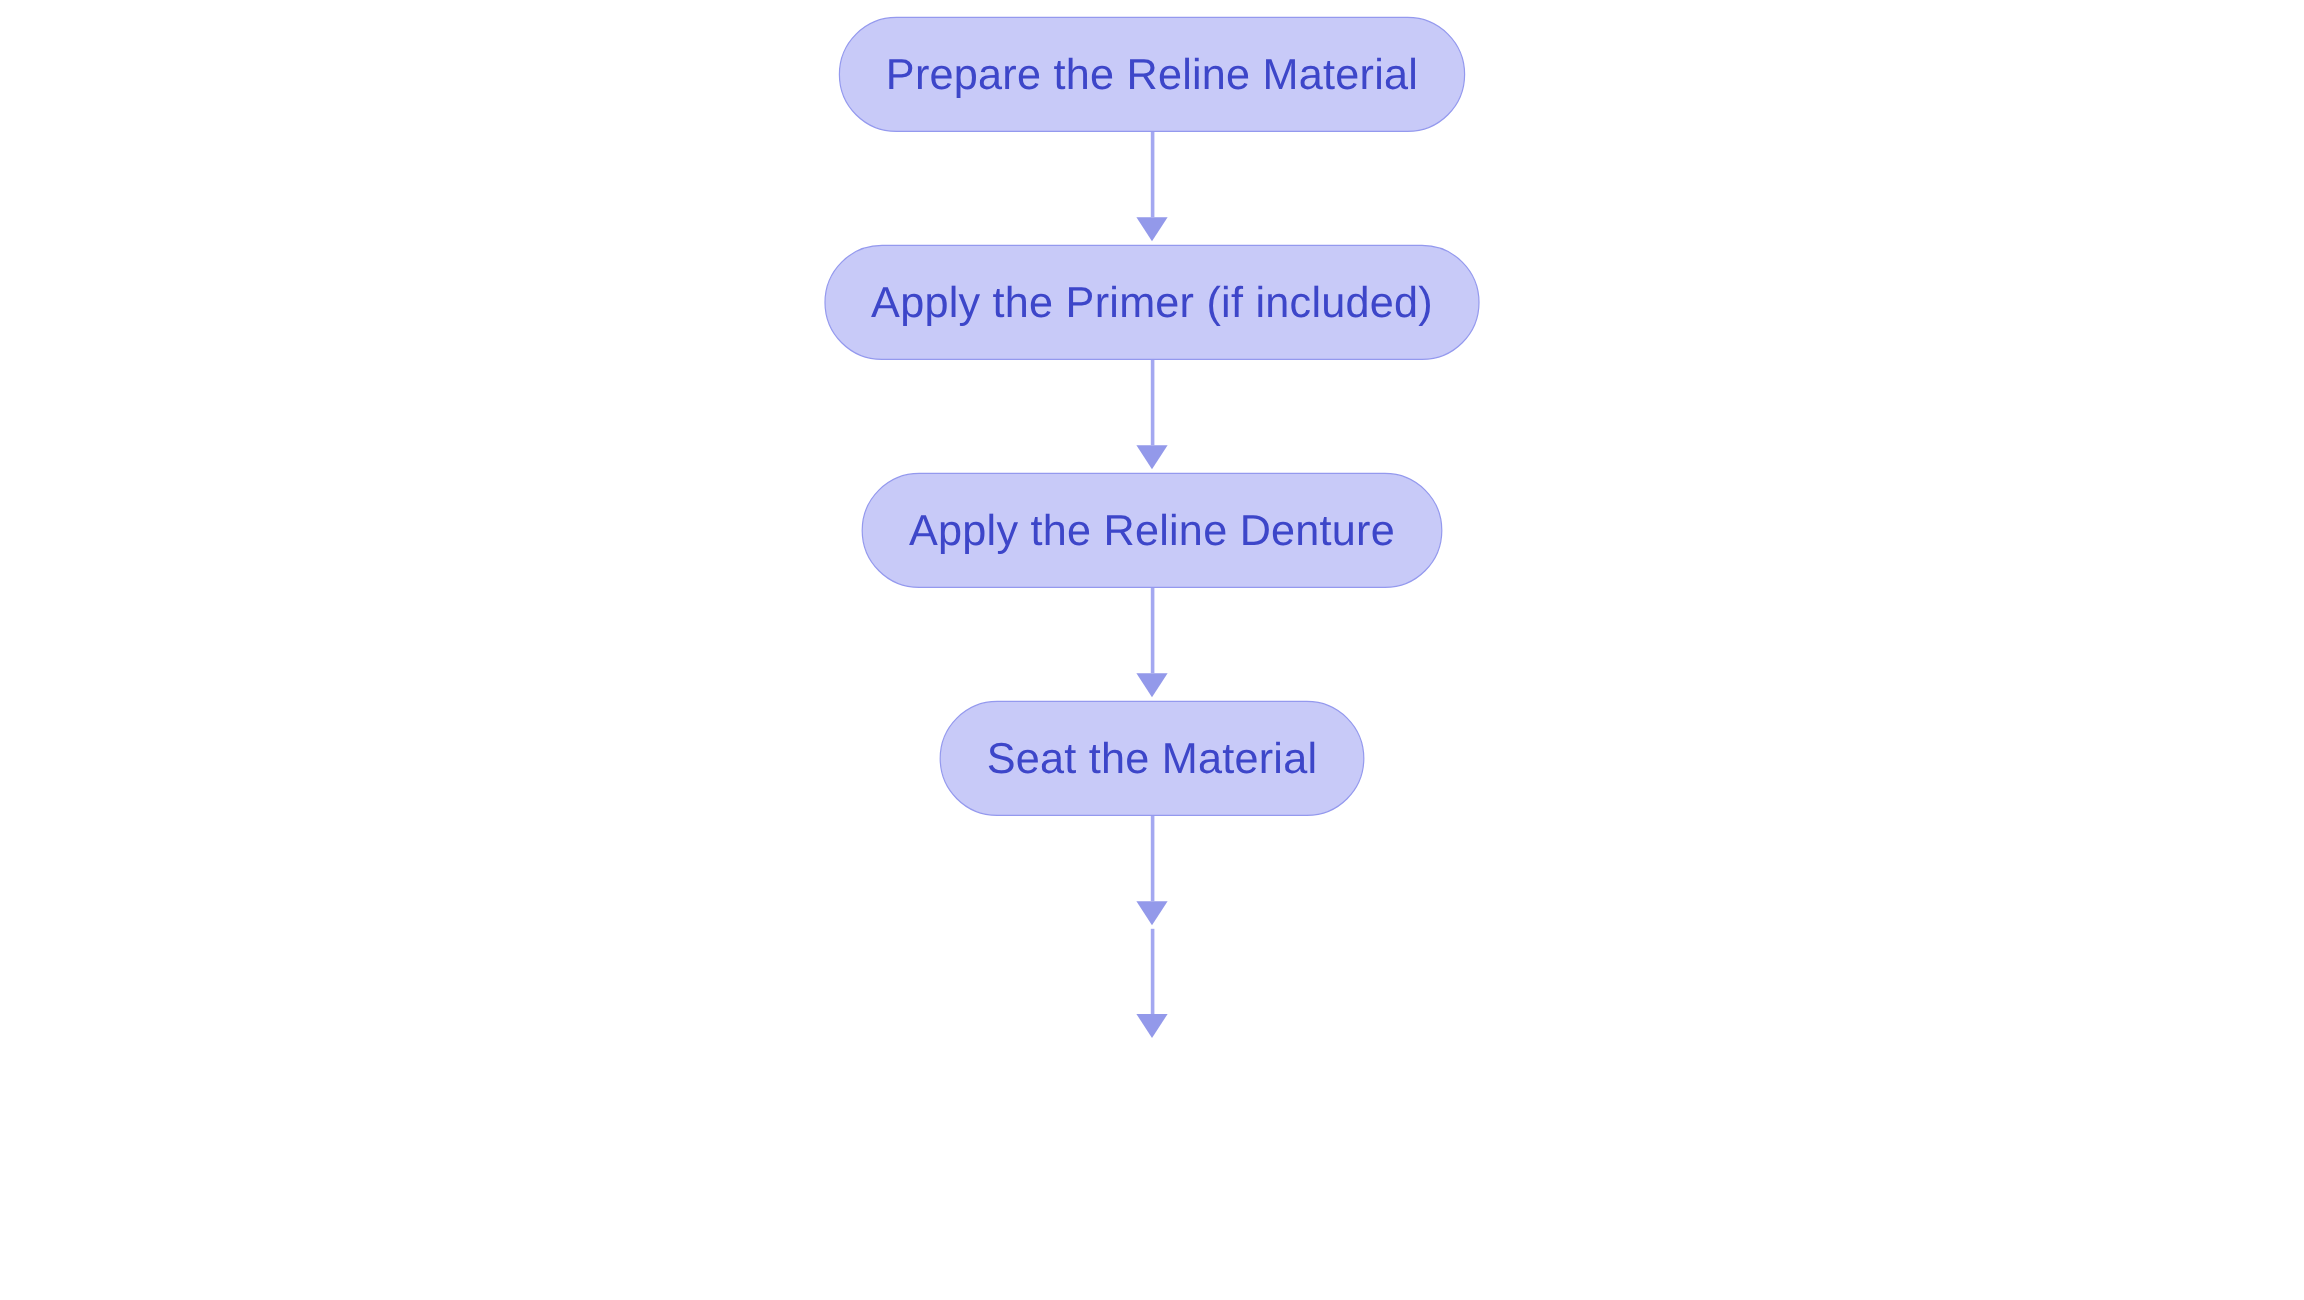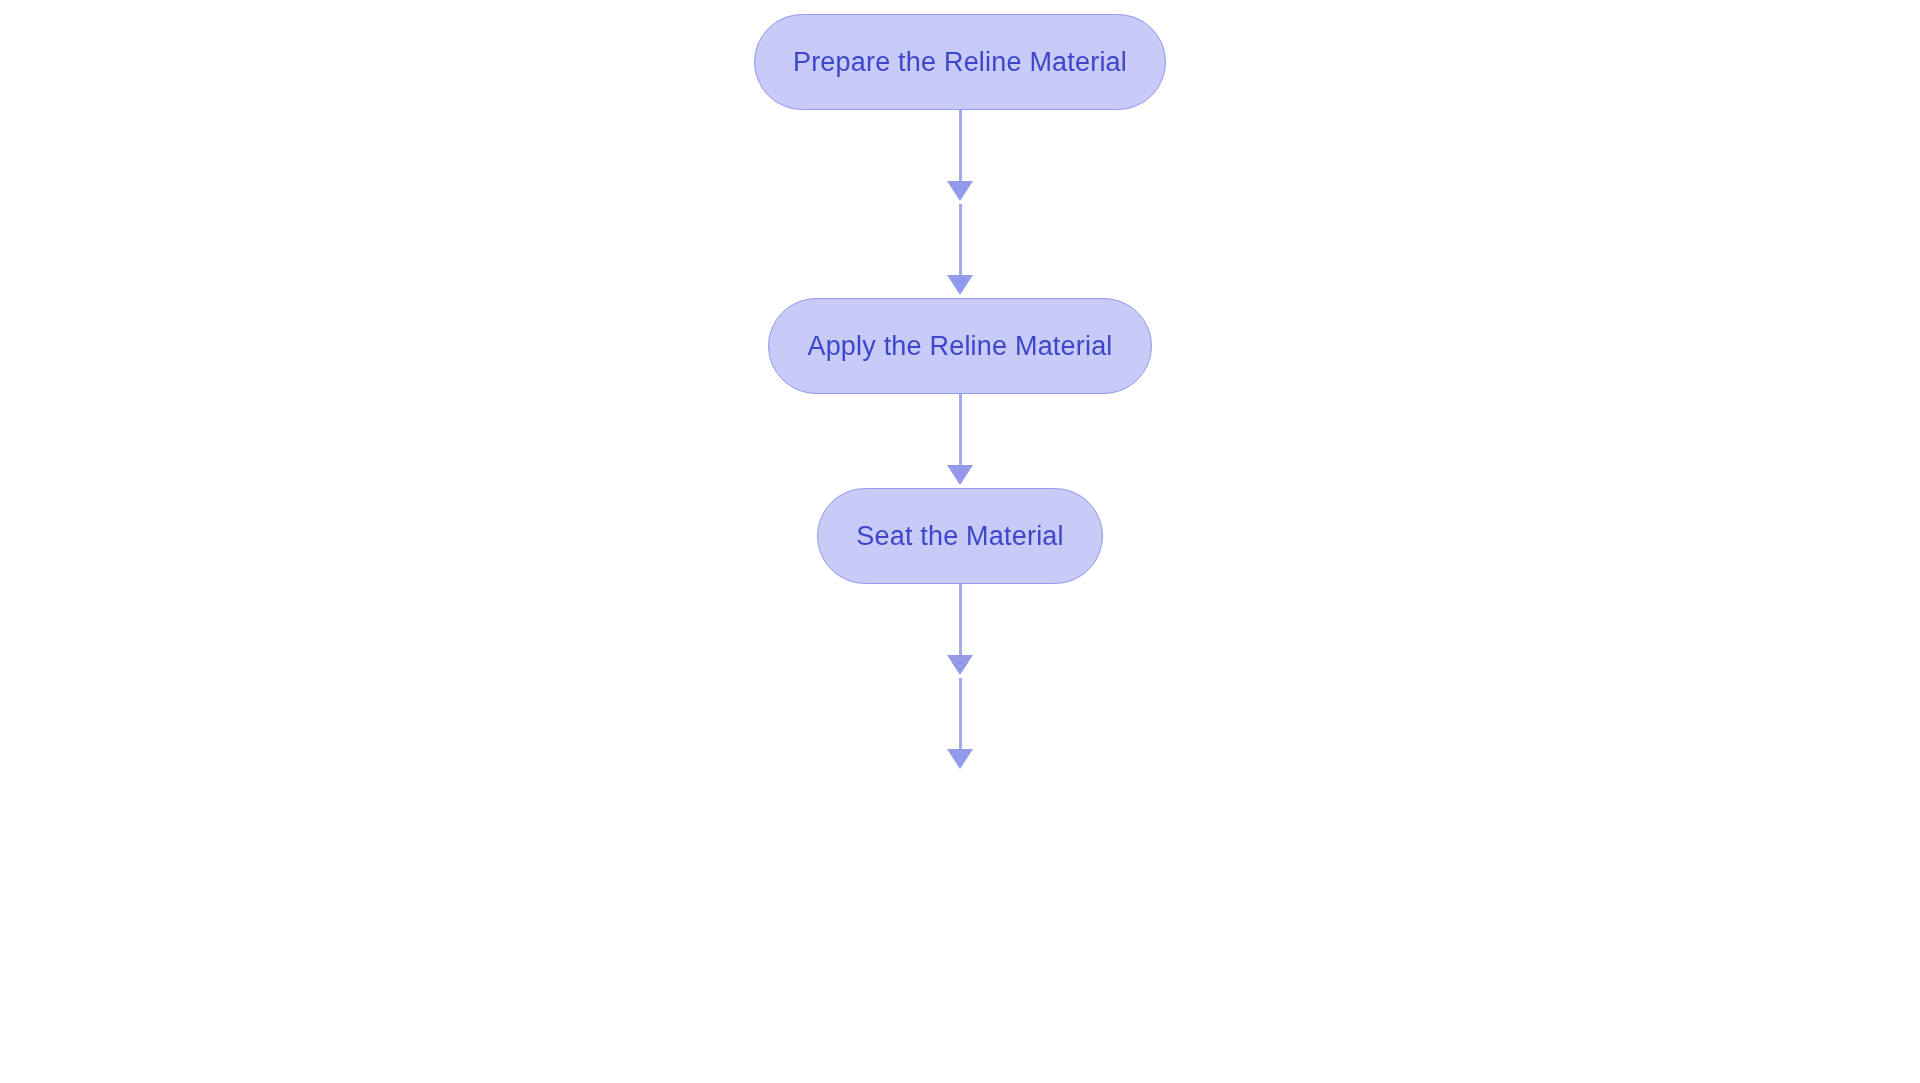--- a/index.html
+++ b/index.html
@@ -33,21 +33,21 @@
     padding: 0 38px;
     display: inline-flex;
     align-items: center;
     justify-content: center;
     background: var(--node-fill);
     border: 1px solid var(--node-border);
     border-radius: 48px;
     flex: 0 0 auto;
   }
   .node .label {
-    font-size: 27px;
+    font-size: 36px;
     font-weight: 400;
     color: var(--node-text);
     white-space: nowrap;
     letter-spacing: 0.2px;
   }
   .arrow {
     height: 94px;
     width: 28px;
     display: flex;
     flex-direction: column;
@@ -76,28 +76,31 @@
 
   <div class="node">
     <span class="label">Prepare the Reline Material</span>
   </div>
 
   <div class="arrow">
     <div class="line"></div>
     <div class="head"></div>
   </div>
 
+  <div class="node">
+    <span class="label">Apply the Primer (if included)</span>
+  </div>
 
   <div class="arrow">
     <div class="line"></div>
     <div class="head"></div>
   </div>
 
   <div class="node">
-    <span class="label">Apply the Reline Material</span>
+    <span class="label">Apply the Reline Denture</span>
   </div>
 
   <div class="arrow">
     <div class="line"></div>
     <div class="head"></div>
   </div>
 
   <div class="node">
     <span class="label">Seat the Material</span>
   </div>

